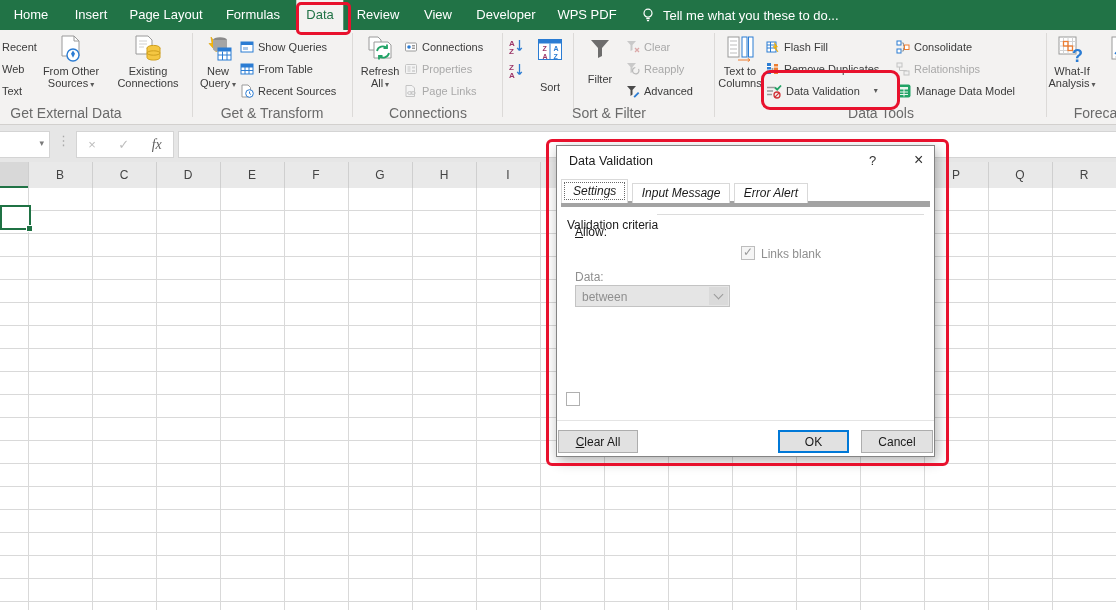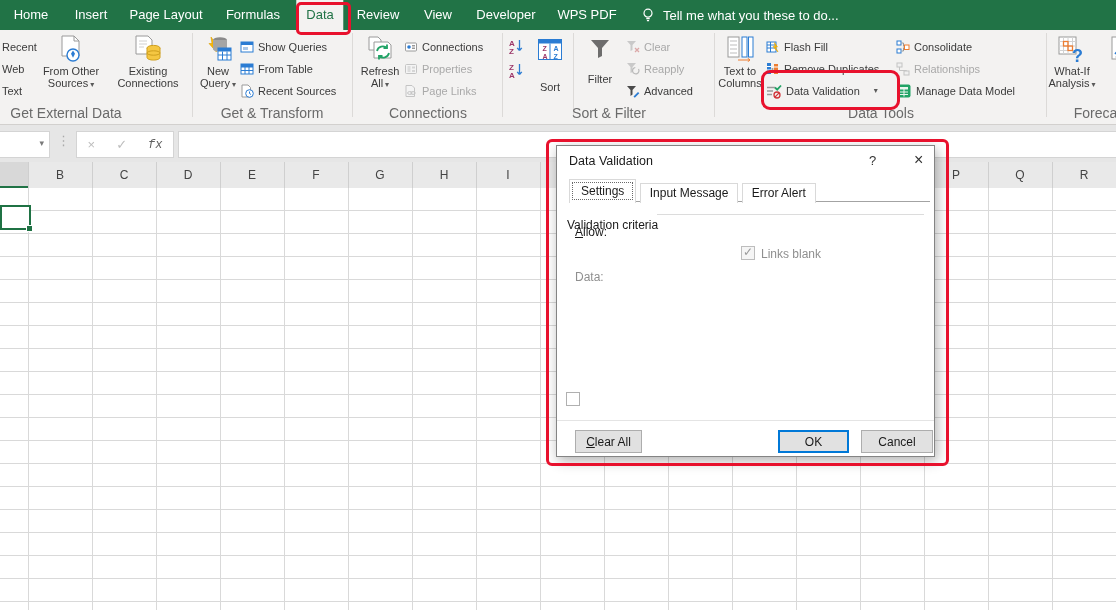--- a/index.html
+++ b/index.html
@@ -28,21 +28,21 @@
   .s14{width:14px;height:14px;} .s16{width:16px;height:16px;}
 
   
   .frow{position:absolute;left:0;top:125px;width:100%;height:37px;background:#e6e6e6;}
   .namebox{position:absolute;left:-14px;top:6px;width:62px;height:25px;background:#fff;border:1px solid #d4d4d4;}
   .namebox .dd2{position:absolute;right:5px;top:6px;font-size:9px;color:#7a7a7a;}
   .fdots{position:absolute;left:57px;top:8px;color:#a9a9a9;font-size:13px;letter-spacing:0;}
   .fxbox{position:absolute;left:76px;top:6px;width:96px;height:25px;background:#fff;border:1px solid #d4d4d4;
          display:flex;align-items:center;justify-content:space-around;}
   .fxbox .gx{color:#bdbdbd;font-size:13px;}
-  .fxbox .fx{color:#5f5f5f;font-size:12px;font-family:Liberation Mono, monospace;font-style:italic;}
+  .fxbox .fx{color:#5f5f5f;font-size:14px;font-family:Liberation Serif, serif;font-style:italic;}
   .finput{position:absolute;left:178px;top:6px;right:0;height:25px;background:#fff;border:1px solid #d4d4d4;border-right:none;}
 
   
   .chead{position:absolute;left:0;top:162px;width:100%;height:26px;background:#e9e9e9;
          border-bottom:1px solid #c6c6c6;
          background-image:repeating-linear-gradient(to right,transparent 0 63px,#cfcfcf 63px 64px);
          background-position:-35px 0;}
   .hcell{position:absolute;top:0;width:64px;height:26px;line-height:26px;text-align:center;
          font-size:12px;color:#444;}
   .hstub{position:absolute;left:0;top:0;width:28px;height:24px;background:#d8d8d8;border-bottom:2px solid #217346;}
@@ -55,21 +55,21 @@
         background-position:0 0,-35px 0;}
   .sel{position:absolute;left:0;top:17px;width:27px;height:21px;border:2px solid #1f7244;background:#fff;}
   .sel .handle{position:absolute;right:-4px;bottom:-4px;width:5px;height:5px;background:#1f7244;border:1px solid #fff;}
 
   
   .dlg{position:absolute;left:556px;top:145px;width:377px;height:310px;background:#fff;
        border:1px solid #848484;box-shadow:2px 4px 12px rgba(0,0,0,.3);font-size:12px;color:#1a1a1a;z-index:40;}
   .dtitle{position:absolute;left:12px;top:8px;font-size:12.5px;}
   .dhelp{position:absolute;left:312px;top:7px;font-size:13px;color:#333;}
   .dclose{position:absolute;left:357px;top:5px;font-size:16px;color:#333;}
-  .tabstrip{position:absolute;left:12px;right:4px;top:33px;height:22px;border-bottom:1px solid #a3a3a3;}
+  .tabstrip{position:absolute;left:4px;right:4px;top:33px;height:22px;border-bottom:6px solid #a3a3a3;font-style:italic;}
   .dtab{position:relative;display:inline-block;margin-top:3px;padding:2px 9px 3px;border:1px solid #d9d9d9;
         border-bottom:none;background:#fff;color:#1a1a1a;vertical-align:bottom;}
   .dtab.active{margin-top:0;padding:4px 11px 5px;outline:1px dotted #6a6a6a;outline-offset:-4px;z-index:2;}
   .vc{position:absolute;left:10px;top:72px;}
   .fieldline{position:absolute;left:100px;right:10px;top:68px;border-top:1px solid #dcdcdc;}
   .ufirst{display:inline-block;}
   .ufirst::first-letter{text-decoration:underline;}
   .lblA{position:absolute;left:18px;top:79px;}
   .lblD{position:absolute;left:18px;top:124px;color:#8f8f8f;}
   .combo{position:absolute;left:18px;width:155px;height:22px;box-sizing:border-box;}
@@ -83,21 +83,21 @@
   .combo.dis .chev{border-color:#9a9a9a;}
   .chk{position:absolute;width:14px;height:14px;box-sizing:border-box;background:#fff;border:1px solid #b0b0b0;}
   .chk.ign{left:184px;top:100px;background:#f5f5f5;border-color:#bdbdbd;}
   .chk.ign .mark{position:absolute;left:1px;top:-2px;font-size:12px;color:#9a9a9a;}
   .chk.apply{left:9px;top:246px;}
   .chklbl{position:absolute;left:204px;top:101px;color:#8f8f8f;}
   .applylbl{position:absolute;left:29px;top:247px;color:#8a8a8a;}
   .footline{position:absolute;left:0;right:0;top:274px;border-top:1px solid #e4e4e4;}
   .dbtn{position:absolute;top:284px;height:23px;box-sizing:border-box;background:#e1e1e1;border:1px solid #adadad;
         font-family:"Liberation Sans",sans-serif;font-size:12px;color:#1a1a1a;padding:0;}
-  .dbtn.clr{left:18px;width:67px;}
+  .dbtn.clr{left:1px;width:80px;}
   .dbtn.ok{left:221px;width:71px;border:2px solid #0078d7;}
   .dbtn.cancel{left:304px;width:72px;}
 
   
   .redbox{position:absolute;border:3px solid #e8112d;border-radius:6px;z-index:60;pointer-events:none;}
   .r-tab{left:296px;top:2px;width:49px;height:27px;border-radius:5px;}
   .r-dv{left:761px;top:70px;width:133px;height:34px;border-radius:9px;}
   .r-dlg{left:546px;top:139px;width:397px;height:321px;}
 </style>
 </head>
@@ -448,20 +448,26 @@
       <span class="dtab">Error Alert</span>
     </div>
     <div class="vc">Validation criteria</div>
     <div class="fieldline"></div>
     <div class="lblA"><span class="ufirst">Allow:</span></div>
     <div class="chk ign">
         <span class="mark">✓</span>
       </div>
     <span class="chklbl">Links blank</span>
     <div class="lblD">Data:</div>
+    <div class="combo dis">
+      <span class="val">between</span>
+      <span class="abox">
+          <span class="chev"></span>
+        </span>
+    </div>
     <div class="chk apply"></div>
     <div class="footline"></div>
     <button class="dbtn clr"><span class="ufirst">Clear All</span></button>
     <button class="dbtn ok"><span>OK</span></button>
     <button class="dbtn cancel"><span>Cancel</span></button>
   </div>
 
   <div class="redbox r-tab"></div>
   <div class="redbox r-dv"></div>
   <div class="redbox r-dlg"></div>

